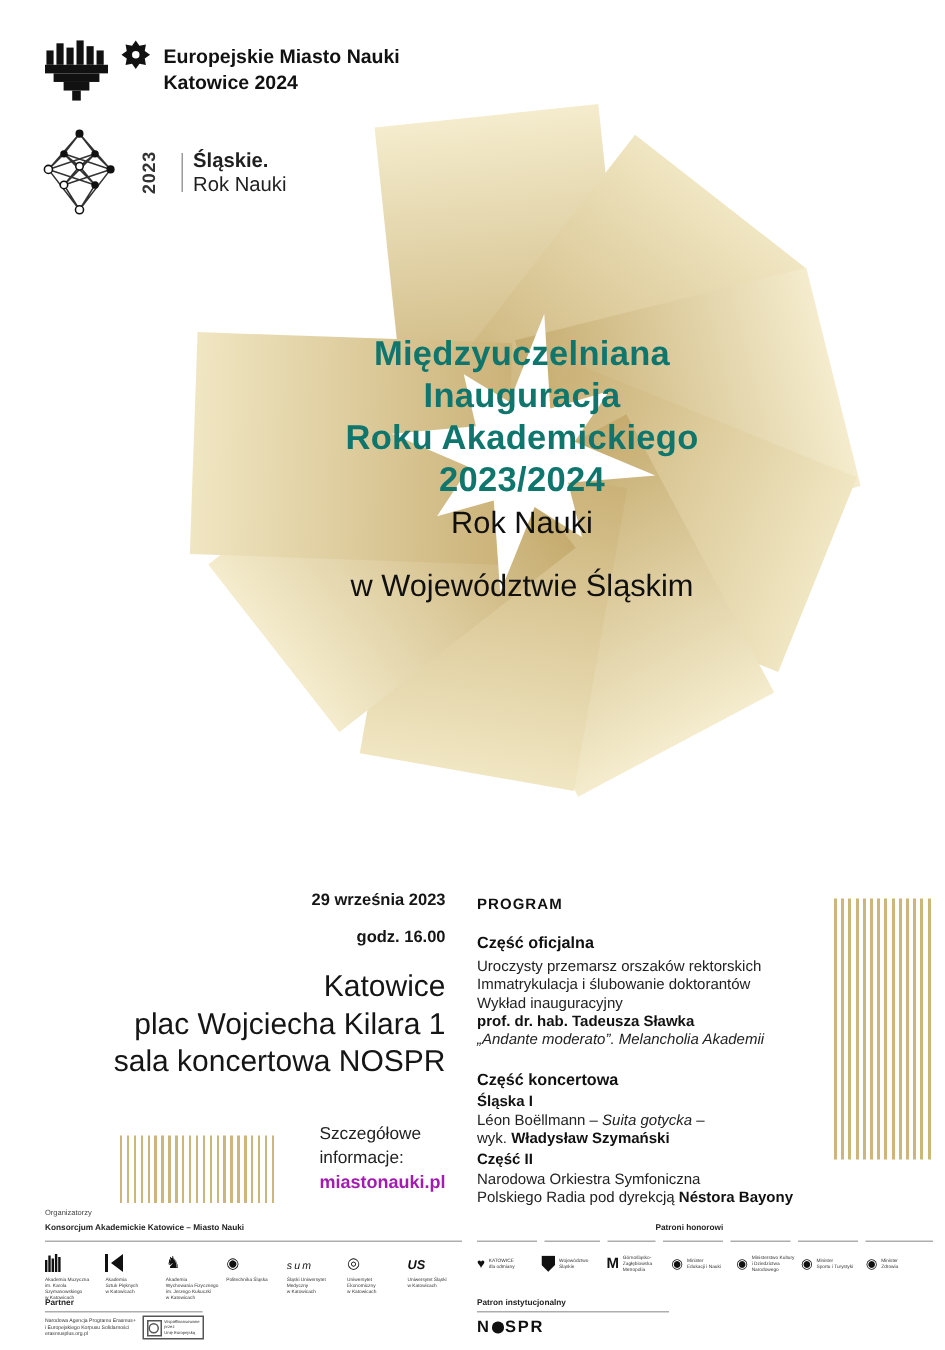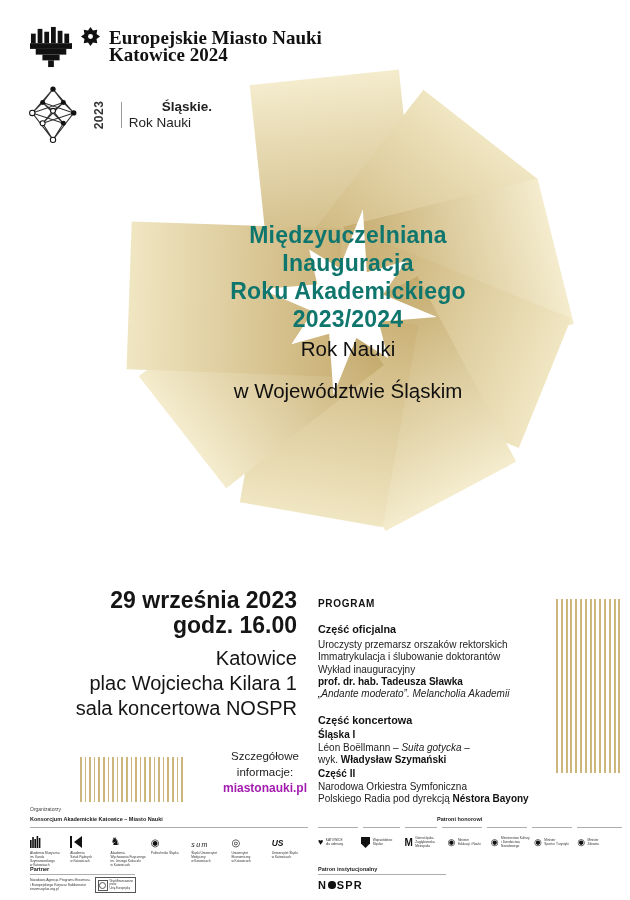--- a/index.html
+++ b/index.html
@@ -6,41 +6,41 @@
   body{
     width:630px;height:900px;position:relative;overflow:hidden;
     background:#ffffff;color:var(--ink,#1a1a1a);
     font-family:"Liberation Sans",sans-serif;
     -webkit-font-smoothing:antialiased;
   }
   .abs{position:absolute;}
 
   
   .emn-logo{left:30px;top:26px;display:flex;align-items:flex-start;gap:8px;}
-  .emn-text{font-size:19px;font-weight:700;line-height:17px;padding-top:3px;color:#111;font-family:Liberation Serif, serif;}
+  .emn-text{font-size:13px;font-weight:700;line-height:17px;padding-top:3px;color:#111;}
   .slaskie-logo{left:28px;top:86px;display:flex;align-items:center;gap:7px;}
   .sl-year{font-size:12px;font-weight:700;color:#333;transform:rotate(-90deg);letter-spacing:.5px;}
   .sl-sep{width:1px;height:26px;background:#9a9a9a;}
-  .sl-name{font-size:13.5px;font-weight:700;line-height:16px;color:#1f1f1f;margin-left:33px;}
+  .sl-name{font-size:13.5px;font-weight:700;line-height:16px;color:#1f1f1f;}
   .sl-sub{font-size:13.5px;font-weight:400;line-height:16px;color:#1f1f1f;}
 
   
   .pinwheel{left:348px;top:303px;width:0;height:0;}
   .sheet{position:absolute;background:linear-gradient(to top,var(--gold1,#c5ab6e),var(--gold2,#f4eccd));}
   .sheet.alt{background:linear-gradient(to top,#cbb278,#f0e6c2);}
   .star-cutout{position:absolute;left:-115px;top:-115px;}
   .hero-text{left:178px;top:221px;width:340px;text-align:center;z-index:3;}
   .hero-title{font-size:23px;font-weight:700;line-height:28px;letter-spacing:.2px;color:#0f766e;}
   .hero-sub{font-size:20.5px;font-weight:400;line-height:26px;margin-top:3px;color:#101010;}
 
   
   .event{right:333px;top:588px;text-align:right;width:290px;}
-  .ev-strong{font-size:23px;font-weight:700;line-height:25px;color:#151515;}
+  .ev-strong{font-size:11px;font-weight:700;line-height:25px;color:#151515;}
   .ev-loc{font-size:20px;font-weight:400;line-height:25px;margin-top:8px;color:#151515;}
-  .info{right:323px;top:748px;text-align:center;font-size:11.5px;line-height:16px;color:#222;}
+  .info{right:333px;top:748px;text-align:left;font-size:11.5px;line-height:16px;color:#222;}
   .info .site{font-weight:700;font-size:12px;color:#a21caf;}
 
   .stripes-left{left:80px;top:757px;width:106px;height:45px;
     background:repeating-linear-gradient(90deg,var(--stripe,#cdb67c) 0,var(--stripe,#cdb67c) 1.6px,transparent 1.6px,transparent 4.6px);}
   .stripes-right{left:556px;top:599px;width:67px;height:174px;
     background:repeating-linear-gradient(90deg,var(--stripe,#cdb67c) 0,var(--stripe,#cdb67c) 2px,transparent 2px,transparent 4.8px);}
 
   
   .program{left:318px;top:598px;width:245px;font-size:10px;line-height:12.4px;color:#222;}
   .p-head{font-weight:700;font-size:10px;letter-spacing:.7px;color:#111;}

